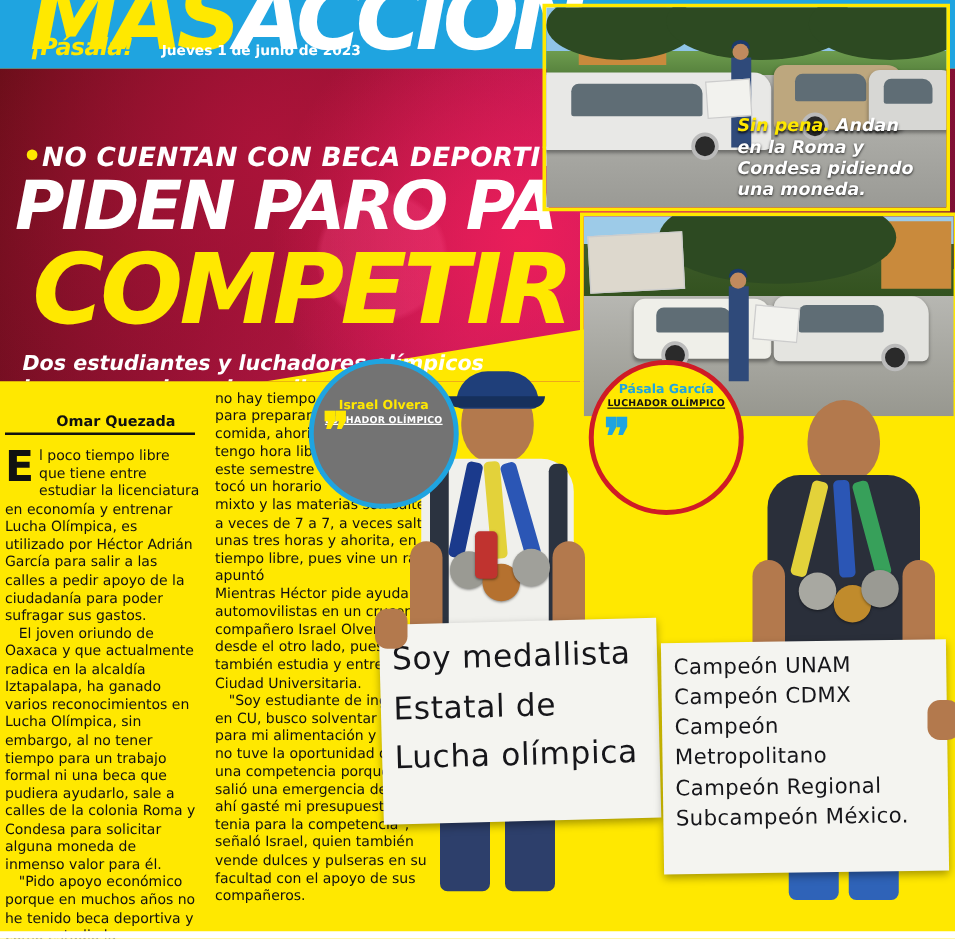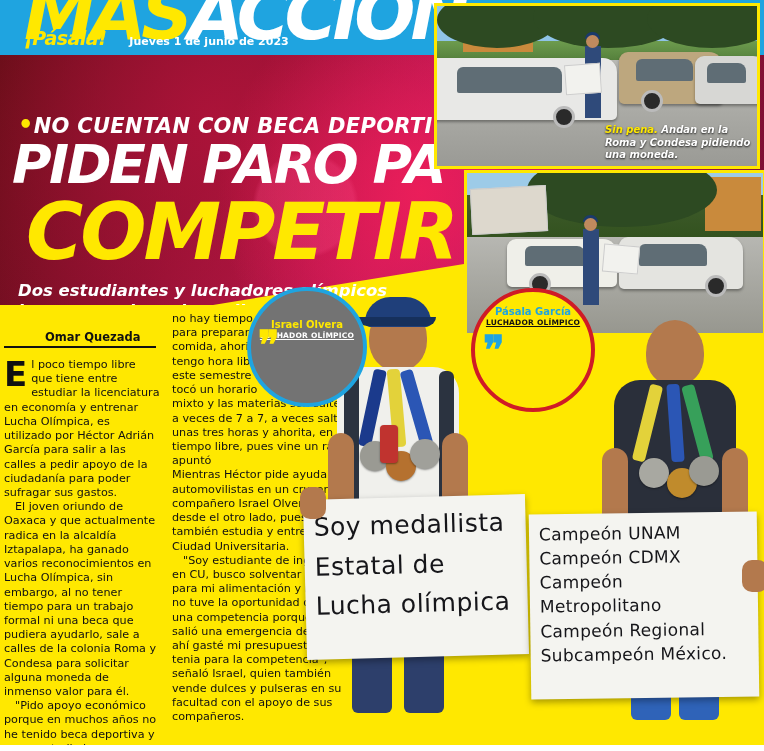--- a/index.html
+++ b/index.html
@@ -49,22 +49,22 @@
     background:linear-gradient(#8fc4e8 0%,#8fc4e8 22%,#6d9b4e 22%,#55803c 34%,#b9b9b4 34%,#9a9a95 100%);}
   .st-tree{position:absolute;background:#2d4a22;border-radius:50%;}
   .st-bldg{position:absolute;background:#c98a3c;}
   .st-car{position:absolute;border-radius:9px 14px 5px 5px;background:#e8e8e6;box-shadow:0 2px 3px rgba(0,0,0,.35);}
   .st-car .win{position:absolute;left:16%;top:14%;width:55%;height:42%;background:#5f6d75;border-radius:6px 8px 2px 2px;}
   .st-wheel{position:absolute;width:16px;height:16px;border-radius:50%;background:#2a2a2a;border:3px solid #bbb;}
   .st-person{position:absolute;width:16px;background:#2f4a7a;}
   .st-person .hd{position:absolute;left:1px;top:-11px;width:13px;height:13px;border-radius:50%;background:#c08a5e;}
   .st-person .cap{position:absolute;left:0px;top:-14px;width:15px;height:7px;border-radius:7px 7px 0 0;background:#1b3a6b;}
   .st-sign{position:absolute;background:#f2f2ee;border:1px solid #ccc;}
-  .caption{position:absolute;right:0;bottom:5px;width:152px;color:#fff;font-family:"DejaVu Sans",sans-serif;
-    font-weight:bold;font-style:italic;font-size:10px;line-height:1.22;text-shadow:0 1px 2px rgba(0,0,0,.85);z-index:3;}
+  .caption{position:absolute;right:15px;bottom:5px;width:152px;color:#fff;font-family:"DejaVu Sans",sans-serif;
+    font-weight:bold;font-style:italic;font-size:14px;line-height:1.22;text-shadow:0 1px 2px rgba(0,0,0,.85);z-index:3;}
   .caption b{color:#ffe800;}
 
   
   .byline{position:absolute;left:4px;top:330px;width:152px;z-index:9;}
   .byline .nm{color:#111;font-family:"DejaVu Sans",sans-serif;font-weight:bold;font-size:11.5px;margin-left:41px;}
   .byline .rule{margin-top:2px;height:2px;background:#111;}
   .col{position:absolute;z-index:9;color:#111;font-family:"DejaVu Sans",sans-serif;
     font-size:11.2px;line-height:1.27;text-align:left;}
   .col p{margin:0;text-indent:11px;}
   .col p.first{text-indent:0;}

